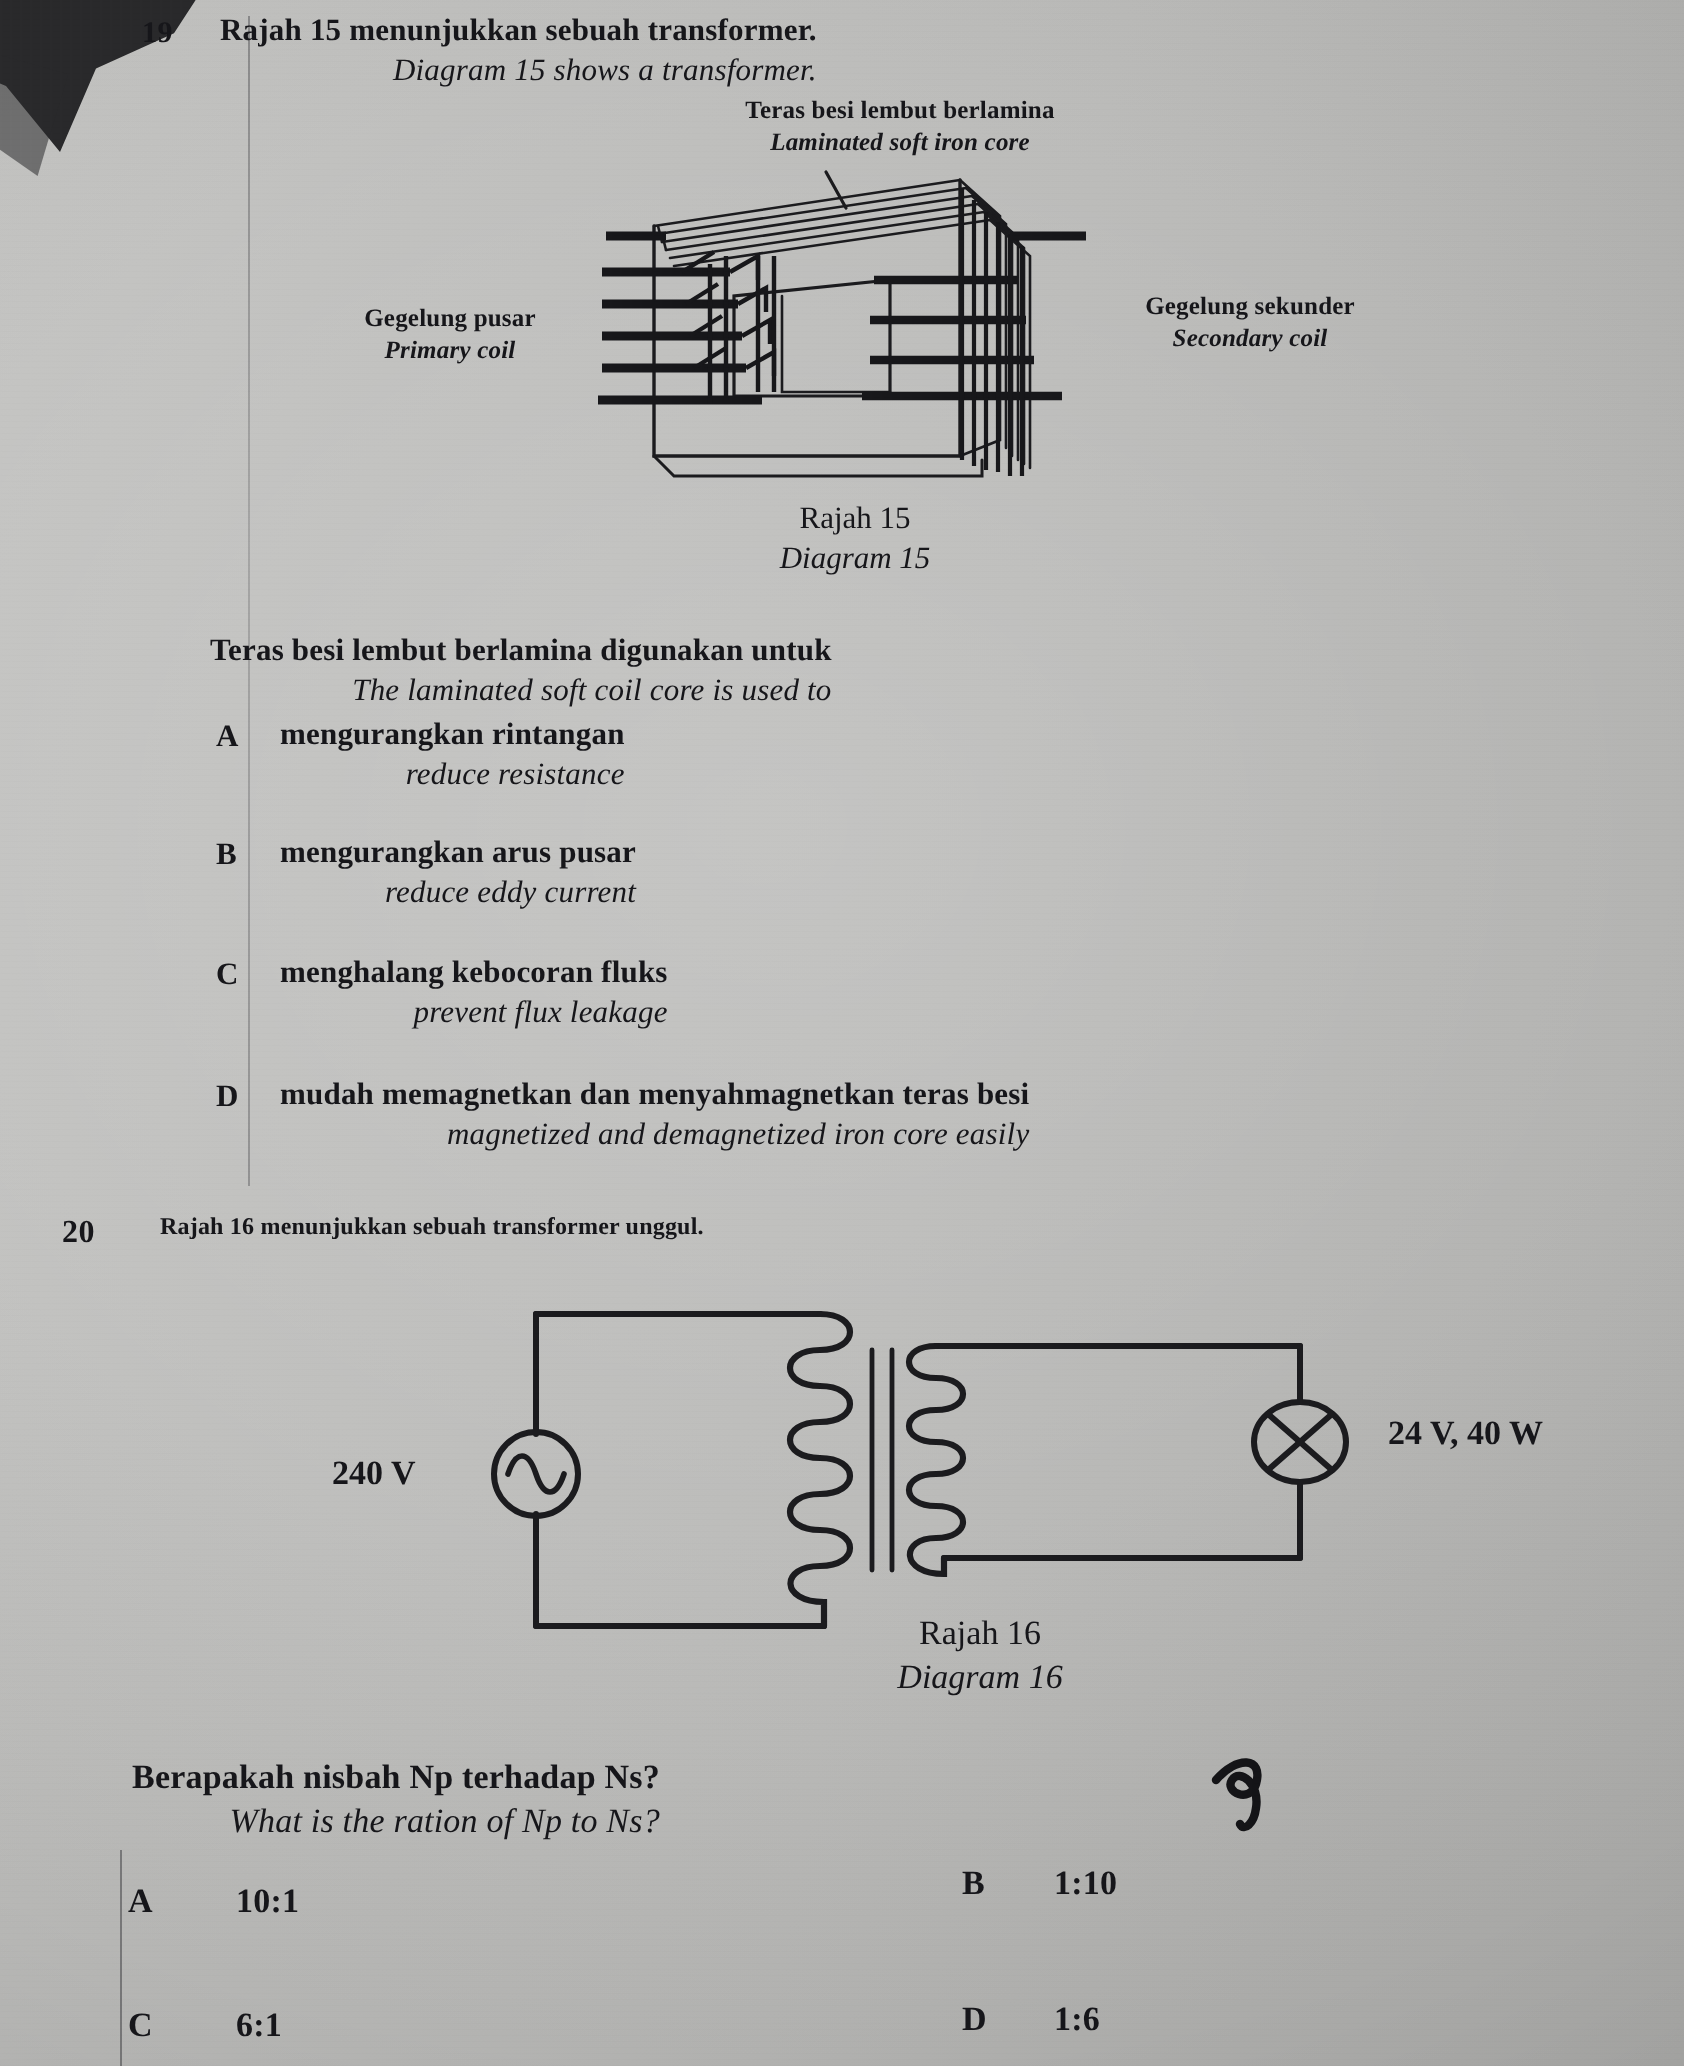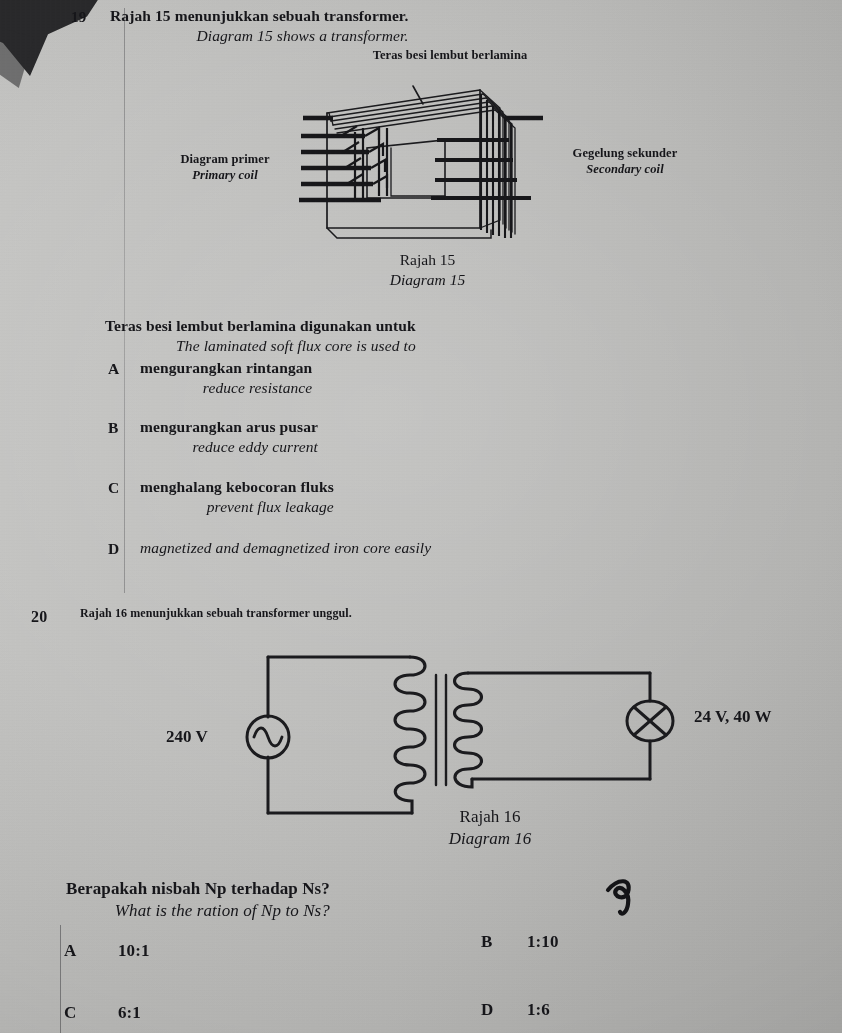--- a/index.html
+++ b/index.html
@@ -71,24 +71,25 @@
 <div id="margin-line2"></div>
 
 <div class="qnum" style="left:71px;top:9px;">19</div>
 <div class="blk" style="left:110px;top:6px;">
   <div class="ml smear">Rajah 15 menunjukkan sebuah transformer.</div>
   <div class="en smear">Diagram 15 shows a transformer.</div>
 </div>
 
 <div class="lbl" style="left:305px;top:48px;width:290px;">
   <div class="ml smear">Teras besi lembut berlamina</div>
+  <div class="en smear">Laminated soft iron core</div>
 </div>
 
 <div class="lbl" style="left:150px;top:152px;width:150px;">
-  <div class="ml smear">Diagram primer</div>
+  <div class="ml smear">Gegelung pusar</div>
   <div class="en smear">Primary coil</div>
 </div>
 
 <div class="lbl" style="left:540px;top:146px;width:170px;">
   <div class="ml smear">Gegelung sekunder</div>
   <div class="en smear">Secondary coil</div>
 </div>
 
 <div style="position:absolute;left:295px;top:78px;width:265px;height:170px;">
   <svg width="265" height="170" viewBox="0 0 265 170">
@@ -169,21 +170,21 @@
   </svg>
 </div>
 
 <div class="caption" style="left:320px;top:250px;width:215px;">
   <div class="cap-ml">Rajah 15</div>
   <div class="cap-en">Diagram 15</div>
 </div>
 
 <div class="blk" style="left:105px;top:316px;">
   <div class="ml smear">Teras besi lembut berlamina digunakan untuk</div>
-  <div class="en smear">The laminated soft flux core is used to</div>
+  <div class="en smear">The laminated soft coil core is used to</div>
 </div>
 
 <div class="opt-letter" style="left:108px;top:360px;">A</div>
 <div class="blk" style="left:140px;top:358px;">
   <div class="ml smear">mengurangkan rintangan</div>
   <div class="en smear">reduce resistance</div>
 </div>
 
 <div class="opt-letter" style="left:108px;top:419px;">B</div>
 <div class="blk" style="left:140px;top:417px;">
@@ -192,20 +193,21 @@
 </div>
 
 <div class="opt-letter" style="left:108px;top:479px;">C</div>
 <div class="blk" style="left:140px;top:477px;">
   <div class="ml smear">menghalang kebocoran fluks</div>
   <div class="en smear">prevent flux leakage</div>
 </div>
 
 <div class="opt-letter" style="left:108px;top:540px;">D</div>
 <div class="blk" style="left:140px;top:538px;">
+  <div class="ml smear">mudah memagnetkan dan menyahmagnetkan teras besi</div>
   <div class="en smear">magnetized and demagnetized iron core easily</div>
 </div>
 
 <div class="qnum" style="left:31px;top:608px;font-size:16px;">20</div>
 <div class="blk" style="left:80px;top:606px;">
   <div class="ml smear" style="font-size:12px;">Rajah 16 menunjukkan sebuah transformer unggul.</div>
 </div>
 
 <div style="position:absolute;left:240px;top:645px;width:450px;height:180px;">
   <svg width="450" height="180" viewBox="0 0 450 180">

